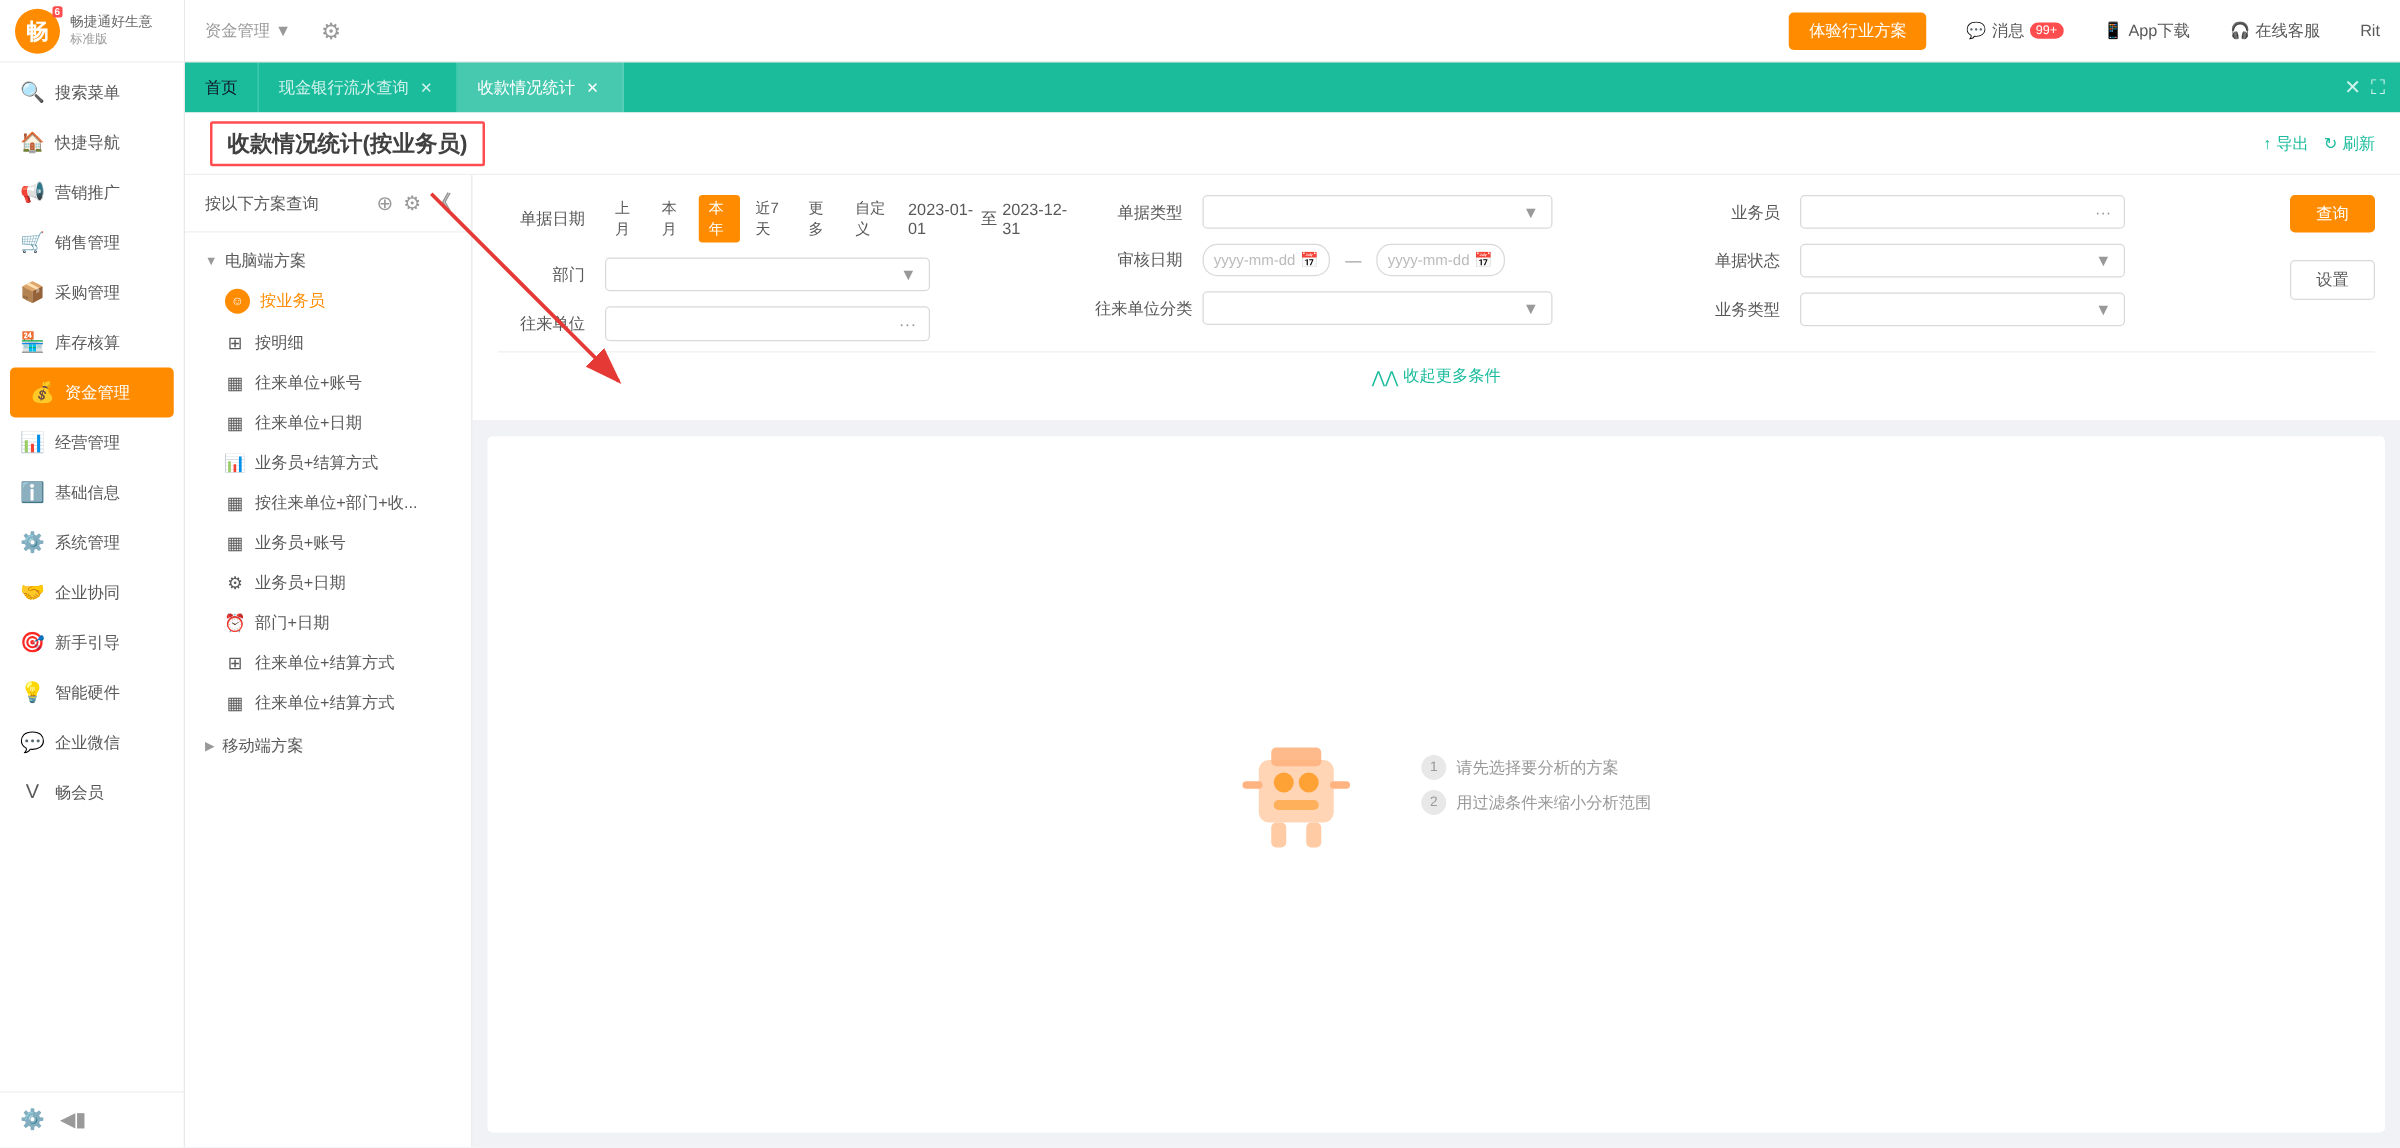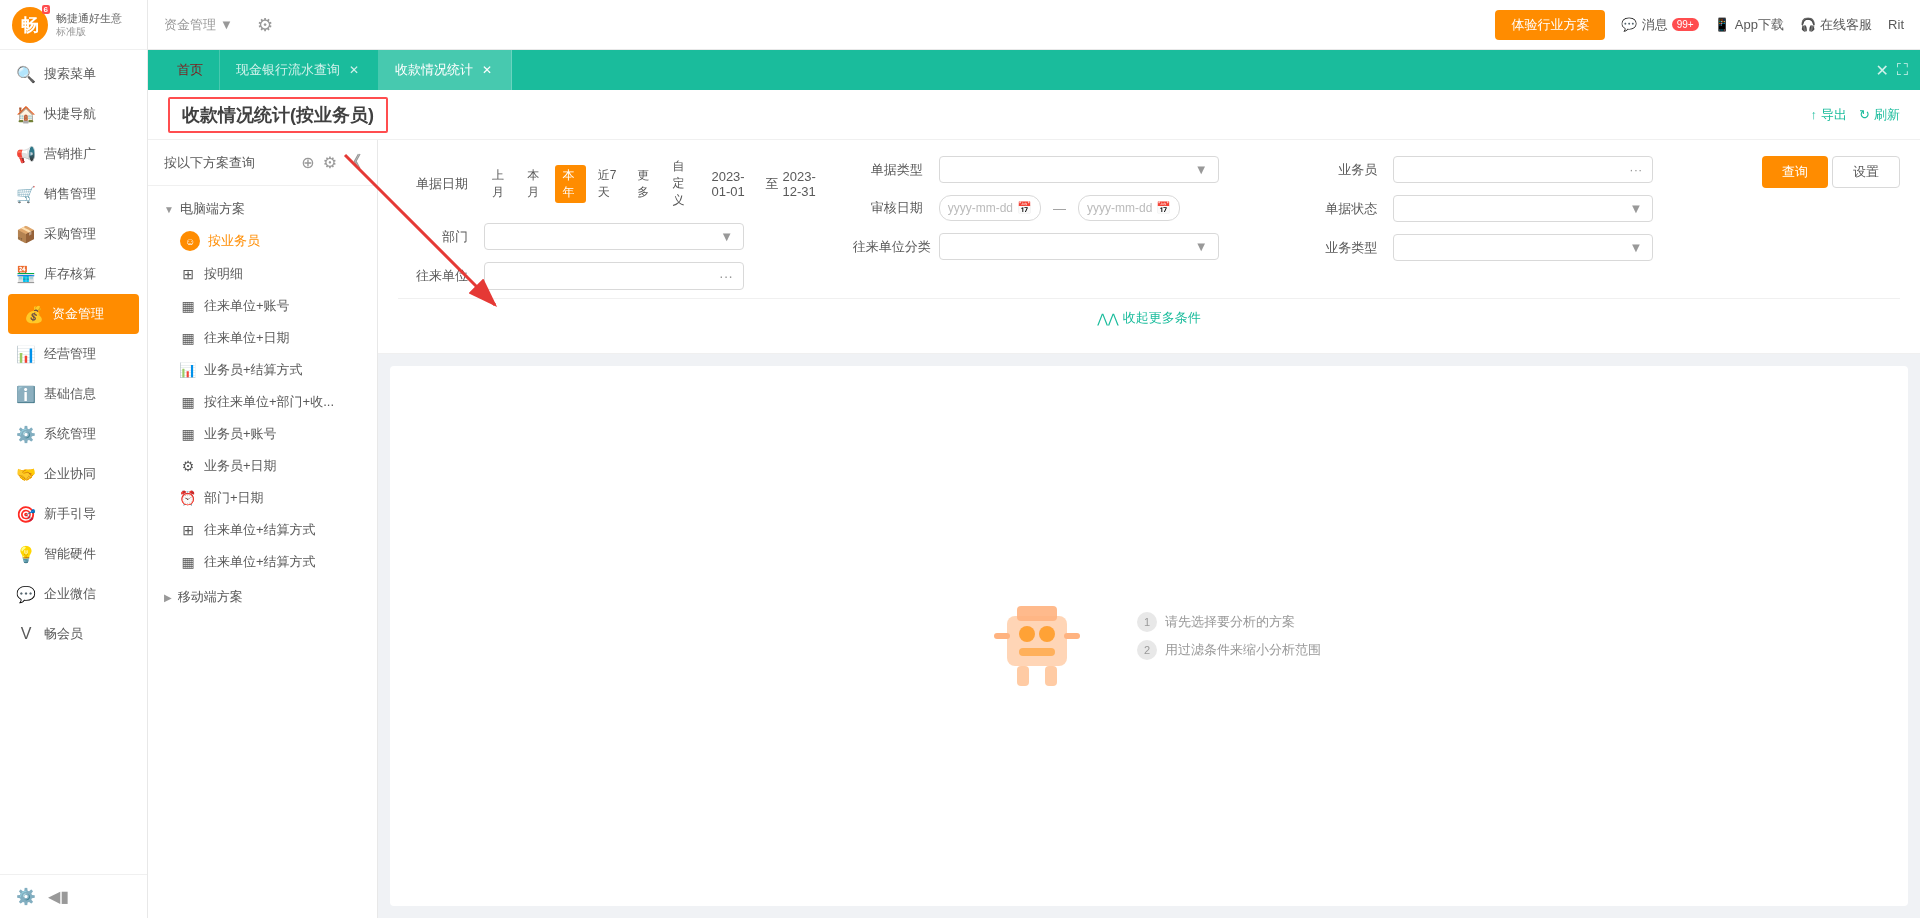--- a/index.html
+++ b/index.html
@@ -22,31 +22,31 @@
     .nav-item .nav-label { font-size: 13px; }
     .sidebar-footer { padding: 12px 16px; border-top: 1px solid #f0f0f0; display: flex; align-items: center; gap: 12px; }
     .footer-icon { color: #999; font-size: 16px; cursor: pointer; }
 
     
     .main-content { flex: 1; display: flex; flex-direction: column; overflow: hidden; }
 
     
     .topbar { height: 50px; background: #fff; border-bottom: 1px solid #e8e8e8; display: flex; align-items: center; padding: 0 16px; gap: 16px; }
     .topbar-breadcrumb { color: #999; font-size: 13px; display: flex; align-items: center; gap: 4px; }
-    .topbar-actions { margin-left: auto; display: flex; align-items: center; gap: 16px; }
+    .topbar-actions { margin-left: auto; display: flex; align-items: center; gap: 32px; }
     .topbar-btn { background: #ff8c00; color: white; border: none; padding: 6px 16px; border-radius: 4px; cursor: pointer; font-size: 13px; }
     .topbar-action-item { display: flex; align-items: center; gap: 4px; color: #595959; cursor: pointer; font-size: 13px; }
     .badge-red { background: #ff4d4f; color: white; border-radius: 10px; padding: 1px 5px; font-size: 10px; }
     .topbar-user { color: #595959; font-size: 13px; }
 
     
     .tabbar { height: 40px; background: #1abc9c; display: flex; align-items: stretch; }
     .tab-item { display: flex; align-items: center; padding: 0 16px; cursor: pointer; color: rgba(255,255,255,0.8); font-size: 13px; gap: 6px; border-right: 1px solid rgba(255,255,255,0.2); }
     .tab-item.active { background: rgba(255,255,255,0.2); color: #fff; font-weight: 500; }
-    .tab-item:first-child { color: #7f1d1d; margin-left: 13px; }
+    .tab-item:first-child { color: #0f172a; }
     .tab-close { width: 16px; height: 16px; display: flex; align-items: center; justify-content: center; border-radius: 50%; font-size: 12px; }
     .tabbar-right { margin-left: auto; display: flex; align-items: center; padding: 0 12px; gap: 8px; }
     .tabbar-icon { color: rgba(255,255,255,0.8); font-size: 16px; cursor: pointer; }
 
     
     .page-area { flex: 1; display: flex; flex-direction: column; overflow: hidden; background: #f0f2f5; }
 
     
     .page-header { background: #fff; padding: 0 20px; height: 50px; display: flex; align-items: center; border-bottom: 1px solid #f0f0f0; }
     .page-title { font-size: 18px; font-weight: 600; color: #404040; border: 2px solid #ff4d4f; padding: 4px 12px; border-radius: 2px; }
@@ -84,21 +84,21 @@
     .date-tab { padding: 2px 8px; border-radius: 3px; font-size: 12px; cursor: pointer; color: #595959; }
     .date-tab.active { background: #ff8c00; color: #fff; }
     .date-range { display: flex; align-items: center; gap: 4px; font-size: 13px; color: #595959; justify-content: space-between; }
     .select-box { border: 1px solid #d9d9d9; border-radius: 4px; padding: 5px 10px; display: flex; align-items: center; gap: 4px; cursor: pointer; min-width: 120px; color: #595959; font-size: 13px; }
     .select-box .arrow { color: #999; margin-left: auto; }
     .date-input { border: 1px solid #d9d9d9; border-radius: 12px; padding: 5px 8px; font-size: 12px; color: #bbb; display: flex; align-items: flex-start; gap: 4px; cursor: pointer; }
     .filter-separator { color: #999; margin: 0 4px; }
     .more-conditions { display: flex; align-items: center; justify-content: center; padding: 10px; cursor: pointer; color: #1abc9c; font-size: 13px; gap: 4px; border-top: 1px solid #f0f0f0; margin-top: 8px; }
     .query-btn { background: #ff8c00; color: white; border: none; padding: 6px 20px; border-radius: 4px; cursor: pointer; font-size: 13px; }
     .setting-btn { border: 1px solid #d9d9d9; background: #fff; color: #595959; padding: 6px 20px; border-radius: 4px; cursor: pointer; font-size: 13px; }
-    .btn-group { display: flex; gap: 4px; margin-left: auto; }
+    .btn-group { display: flex; flex-direction: column; gap: 22px; margin-left: auto; }
 
     
     .data-area { flex: 1; background: #fff; margin: 12px; border-radius: 4px; display: flex; flex-direction: column; align-items: center; justify-content: center; }
     .empty-steps { display: flex; flex-direction: column; gap: 8px; }
     .empty-step { display: flex; align-items: center; gap: 8px; color: #999; font-size: 13px; }
     .step-num { width: 20px; height: 20px; border-radius: 50%; background: #e8e8e8; color: #999; display: flex; align-items: center; justify-content: center; font-size: 11px; flex-shrink: 0; }
 
     .three-dots { color: #999; cursor: pointer; font-size: 14px; }
   </style>
 </head>

